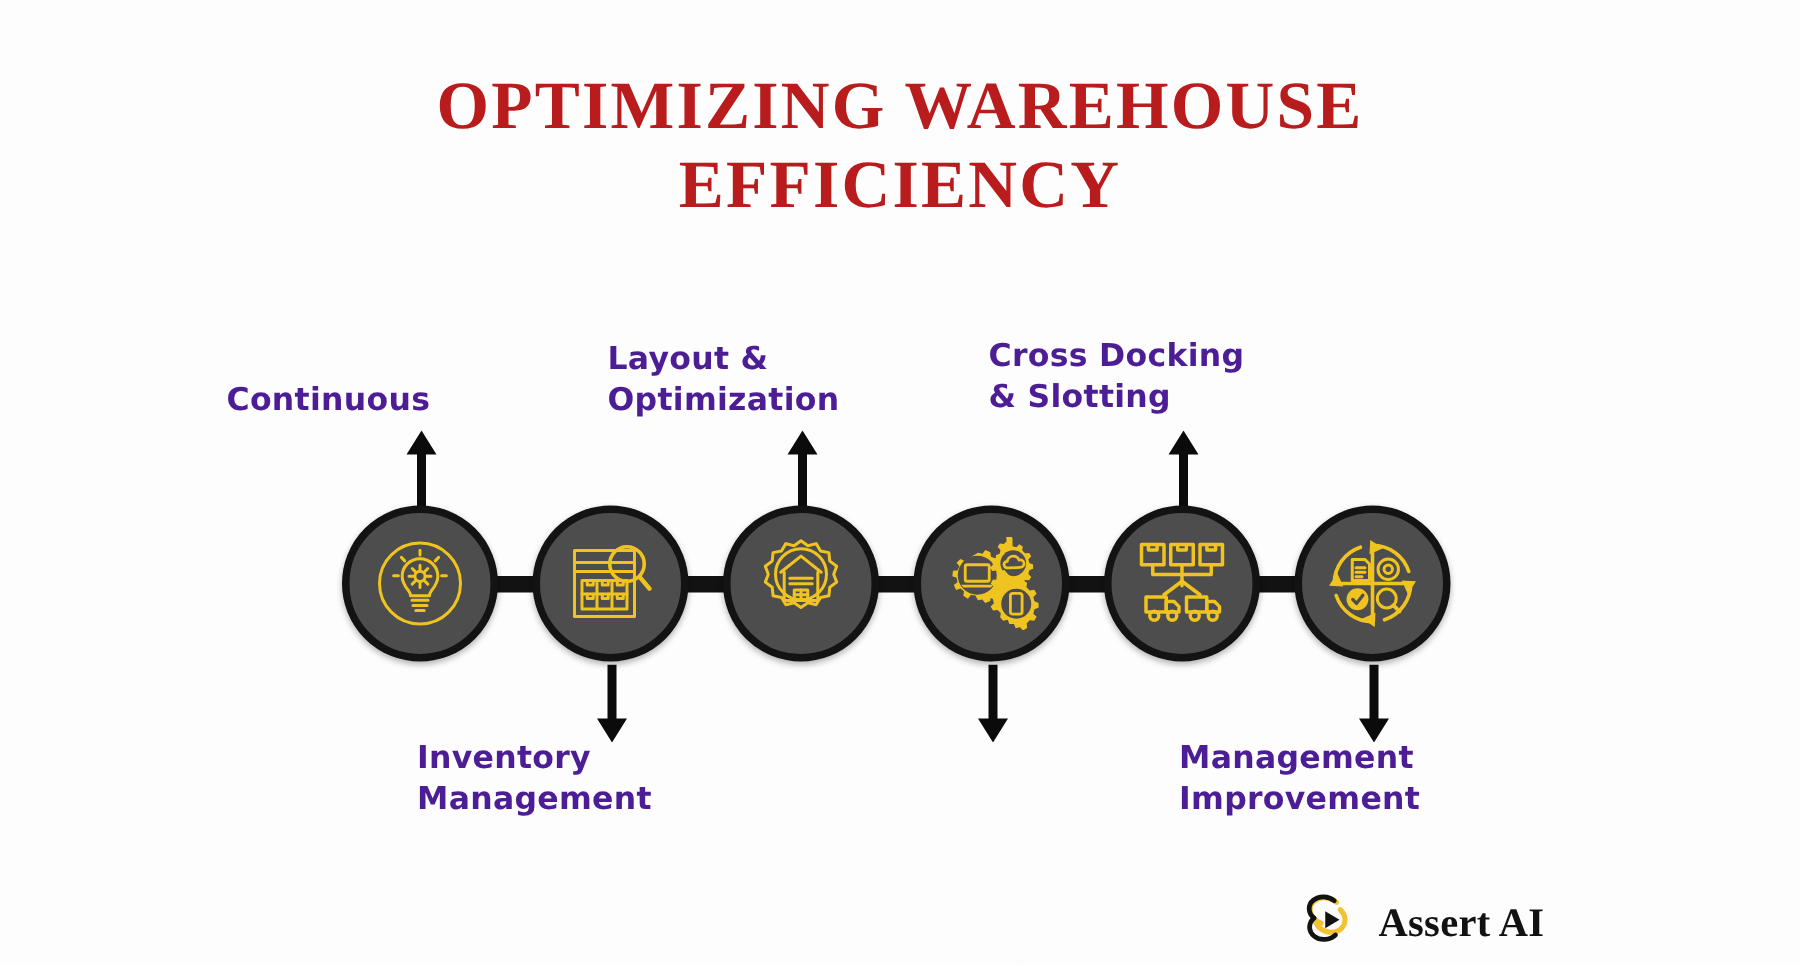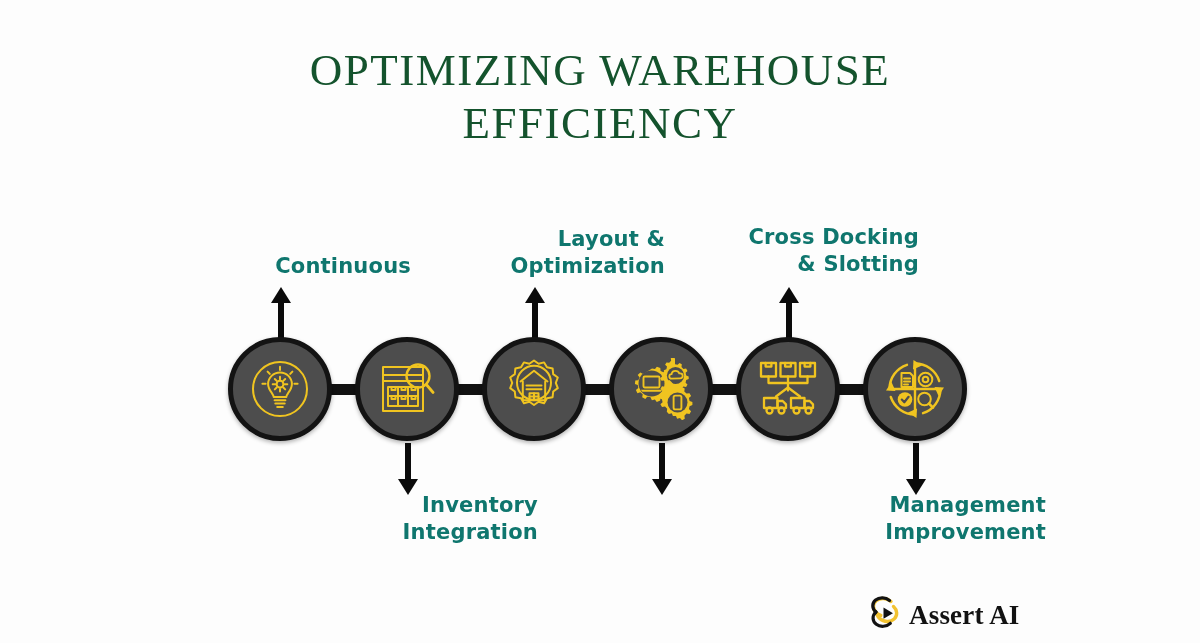--- a/index.html
+++ b/index.html
@@ -21,23 +21,23 @@
     position: absolute;
     top: 44px;
     left: 0;
     width: 1200px;
     text-align: center;
   }
   #title-block .title-line {
     font-family: "Liberation Serif", "DejaVu Serif", serif;
     font-size: 45px;
     letter-spacing: 1.5px;
-    color: #14532d;
+    color: #b91c1c;
     line-height: 53px;
-    font-weight: 400;
+    font-weight: 700;
     white-space: pre;
   }
 
   
   #diagram {
     position: absolute;
     left: 0;
     top: 0;
     width: 1200px;
     height: 643px;
@@ -70,39 +70,39 @@
   .arrow {
     position: absolute;
     width: 26px;
     z-index: 2;
   }
   .arrow svg { display: block; }
 
   
   .node-label {
     position: absolute;
-    text-align: right;
+    text-align: left;
     font-family: "DejaVu Sans", "Liberation Sans", sans-serif;
     font-weight: bold;
     font-size: 21px;
     line-height: 27px;
-    color: #0f766e;
+    color: #4c1d95;
     letter-spacing: 0.2px;
     white-space: pre-line;
     width: 260px;
   }
 
   
   #logo {
     position: absolute;
     left: 866px;
     top: 594px;
     display: flex;
     align-items: center;
-    gap: 3px;
+    gap: 13px;
     height: 42px;
   }
   #logo-text {
     font-family: "Liberation Serif", "DejaVu Serif", serif;
     font-weight: bold;
     font-size: 27px;
     color: #121212;
     letter-spacing: 0.2px;
     line-height: 1;
   }
@@ -166,21 +166,21 @@
         </g>
       </svg>
     </span>
   </div>
   <div class="arrow" style="left:395px; top:443px; height:52px;">
     <svg width="26" height="52" viewBox="0 0 26 52">
       <polygon points="13,52 23,36 16,36 16,0 10,0 10,36 3,36" fill="#0b0b0b"></polygon>
     </svg>
   </div>
   <div class="node-label" style="left:278px; top:492px;">Inventory
-Integration</div>
+Management</div>
 
   <div class="node" style="left:482px; top:337px;">
     <span>
       <svg width="66" height="66" viewBox="0 0 66 66">
         <g fill="none" stroke="#f0c420" stroke-width="2" stroke-linecap="round" stroke-linejoin="round">
 
           <path d="M33 4.5l4.6 3.3 5.5-1.4 2.9 4.9 5.6 1.1.6 5.7 4.6 3.4-2 5.3 2 5.3-4.6 3.4-.6 5.7-5.6 1.1-2.9 4.9-5.5-1.4L33 49l-4.6-3.2-5.5 1.4-2.9-4.9-5.6-1.1-.6-5.7-4.6-3.4 2-5.3-2-5.3 4.6-3.4.6-5.7 5.6-1.1 2.9-4.9 5.5 1.4z"></path>
           <circle cx="33" cy="26.8" r="17"></circle>
 
           <path d="M19.5 25.5 33 14.7l13.5 10.8"></path>

